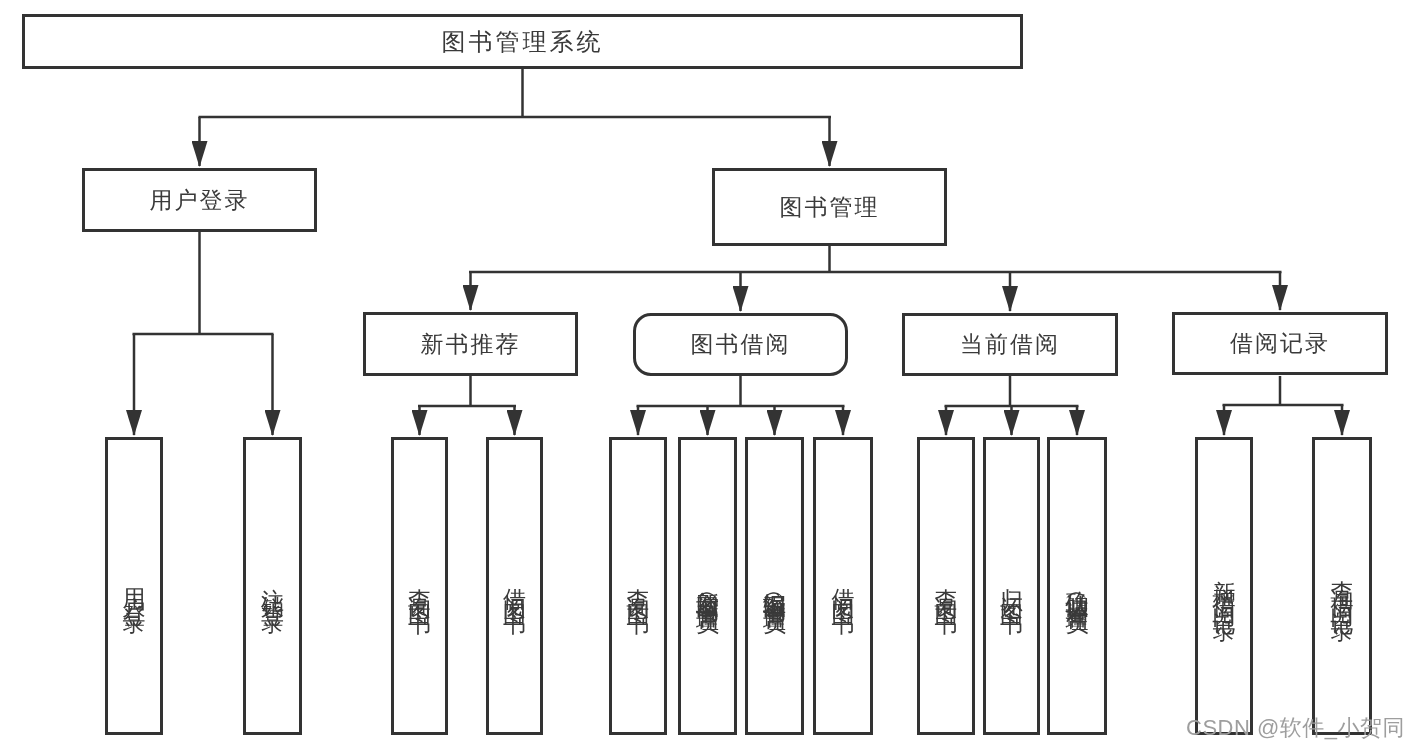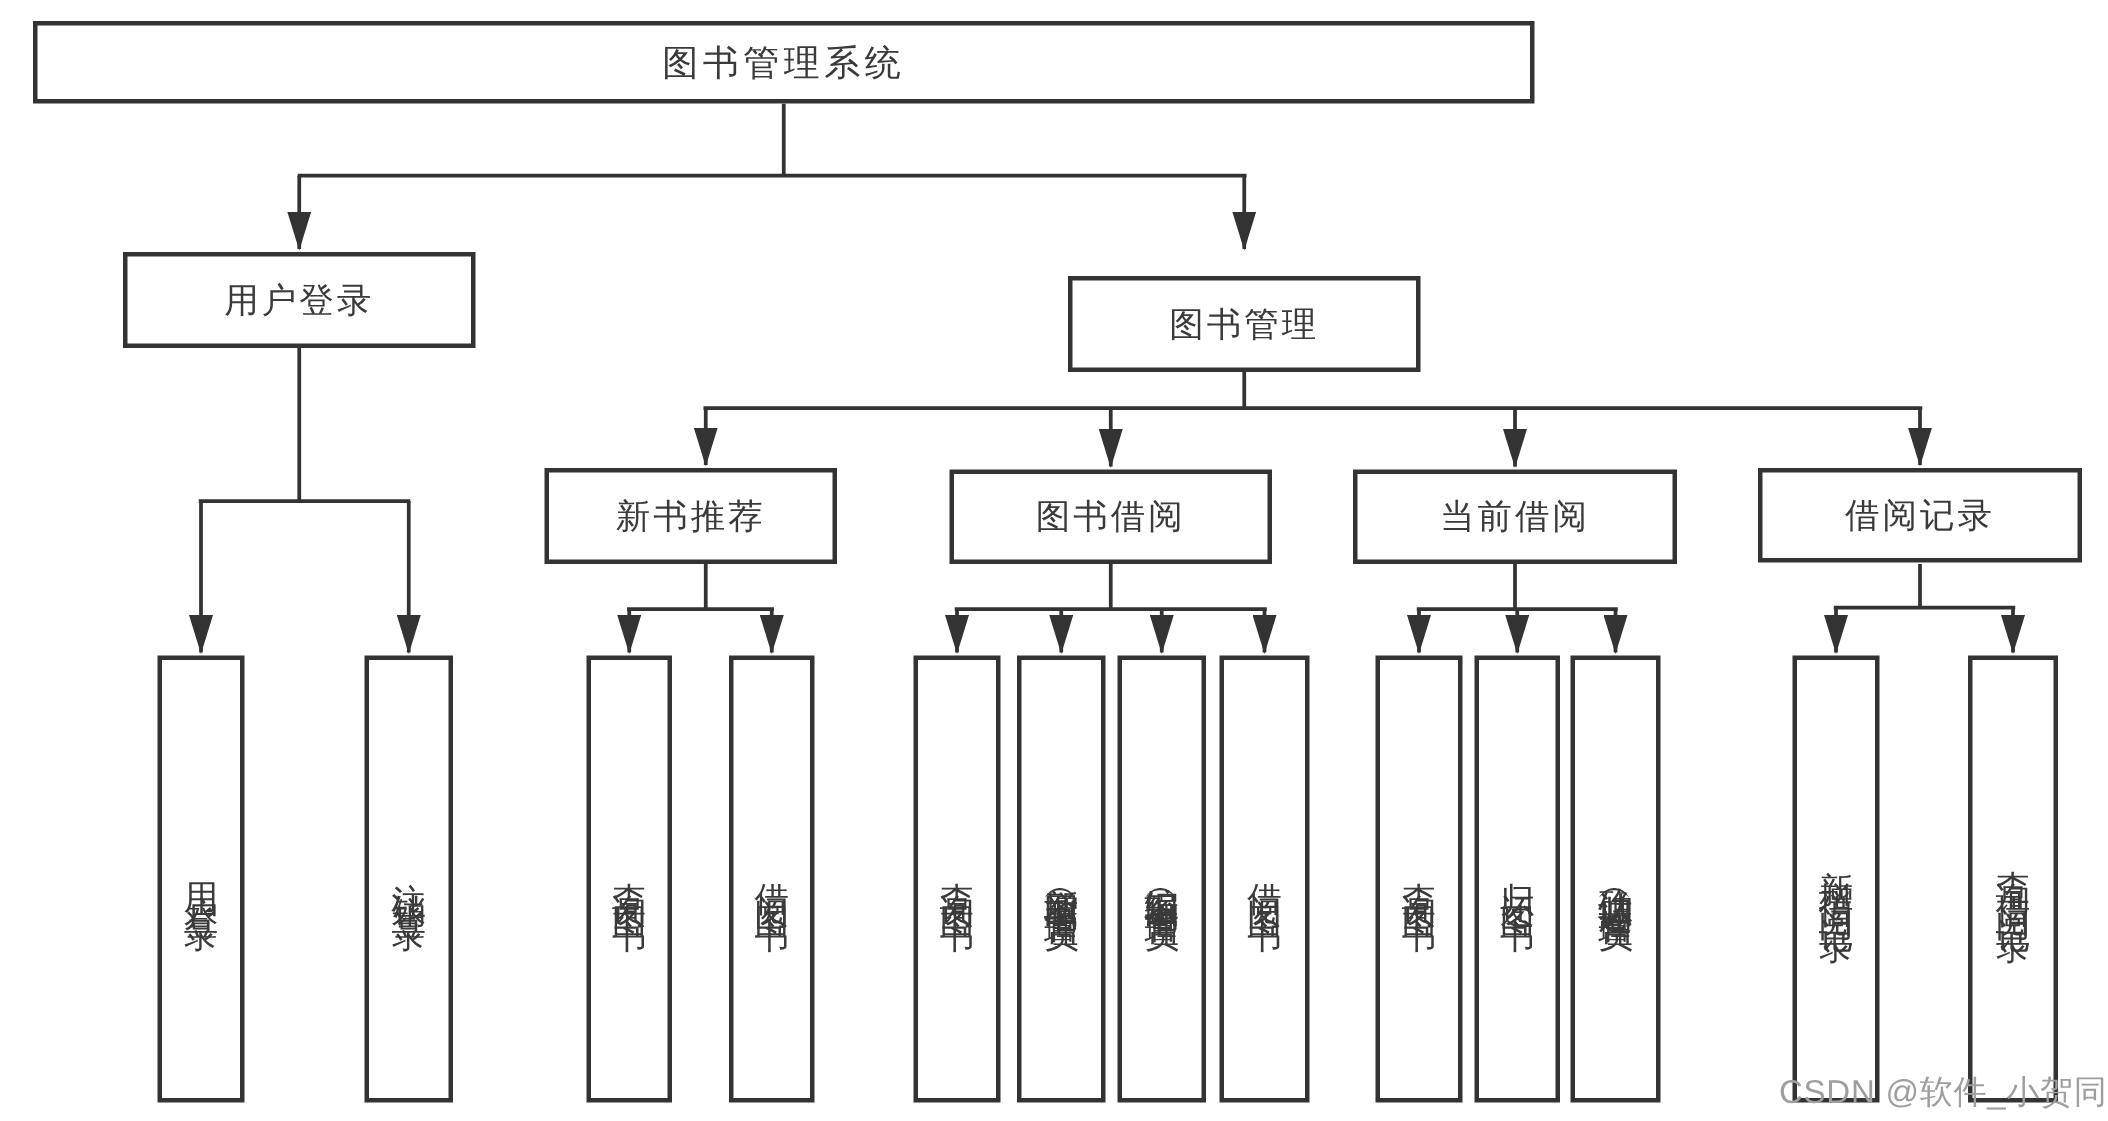--- a/index.html
+++ b/index.html
@@ -109,28 +109,28 @@
     </g>
   </svg>
 
   <div class="box root-box" style="left:22px;top:14px;width:1001px;height:55px;">
     <span class="lbl">图书管理系统</span>
   </div>
 
   <div class="box mid-box" style="left:82px;top:168px;width:235px;height:64px;">
     <span class="lbl">用户登录</span>
   </div>
-  <div class="box mid-box" style="left:712px;top:184px;width:235px;height:64px;">
+  <div class="box mid-box" style="left:712px;top:168px;width:235px;height:78px;">
     <span class="lbl">图书管理</span>
   </div>
 
-  <div class="box mid-box" style="left:363px;top:312px;width:195px;height:64px;justify-content:center;">
+  <div class="box mid-box" style="left:363px;top:312px;width:215px;height:64px;justify-content:center;">
     <span class="lbl">新书推荐</span>
   </div>
-  <div class="box mid-box" style="left:633px;top:313px;width:215px;height:63px;">
+  <div class="box mid-box" style="left:633px;top:313px;width:215px;height:63px;border-radius:18px;">
     <span class="lbl">图书借阅</span>
   </div>
   <div class="box mid-box" style="left:902px;top:313px;width:216px;height:63px;">
     <span class="lbl">当前借阅</span>
   </div>
   <div class="box mid-box" style="left:1172px;top:312px;width:216px;height:63px;">
     <span class="lbl">借阅记录</span>
   </div>
 
   <div class="box leaf" style="left:105px;top:437px;width:58px;height:298px;">

